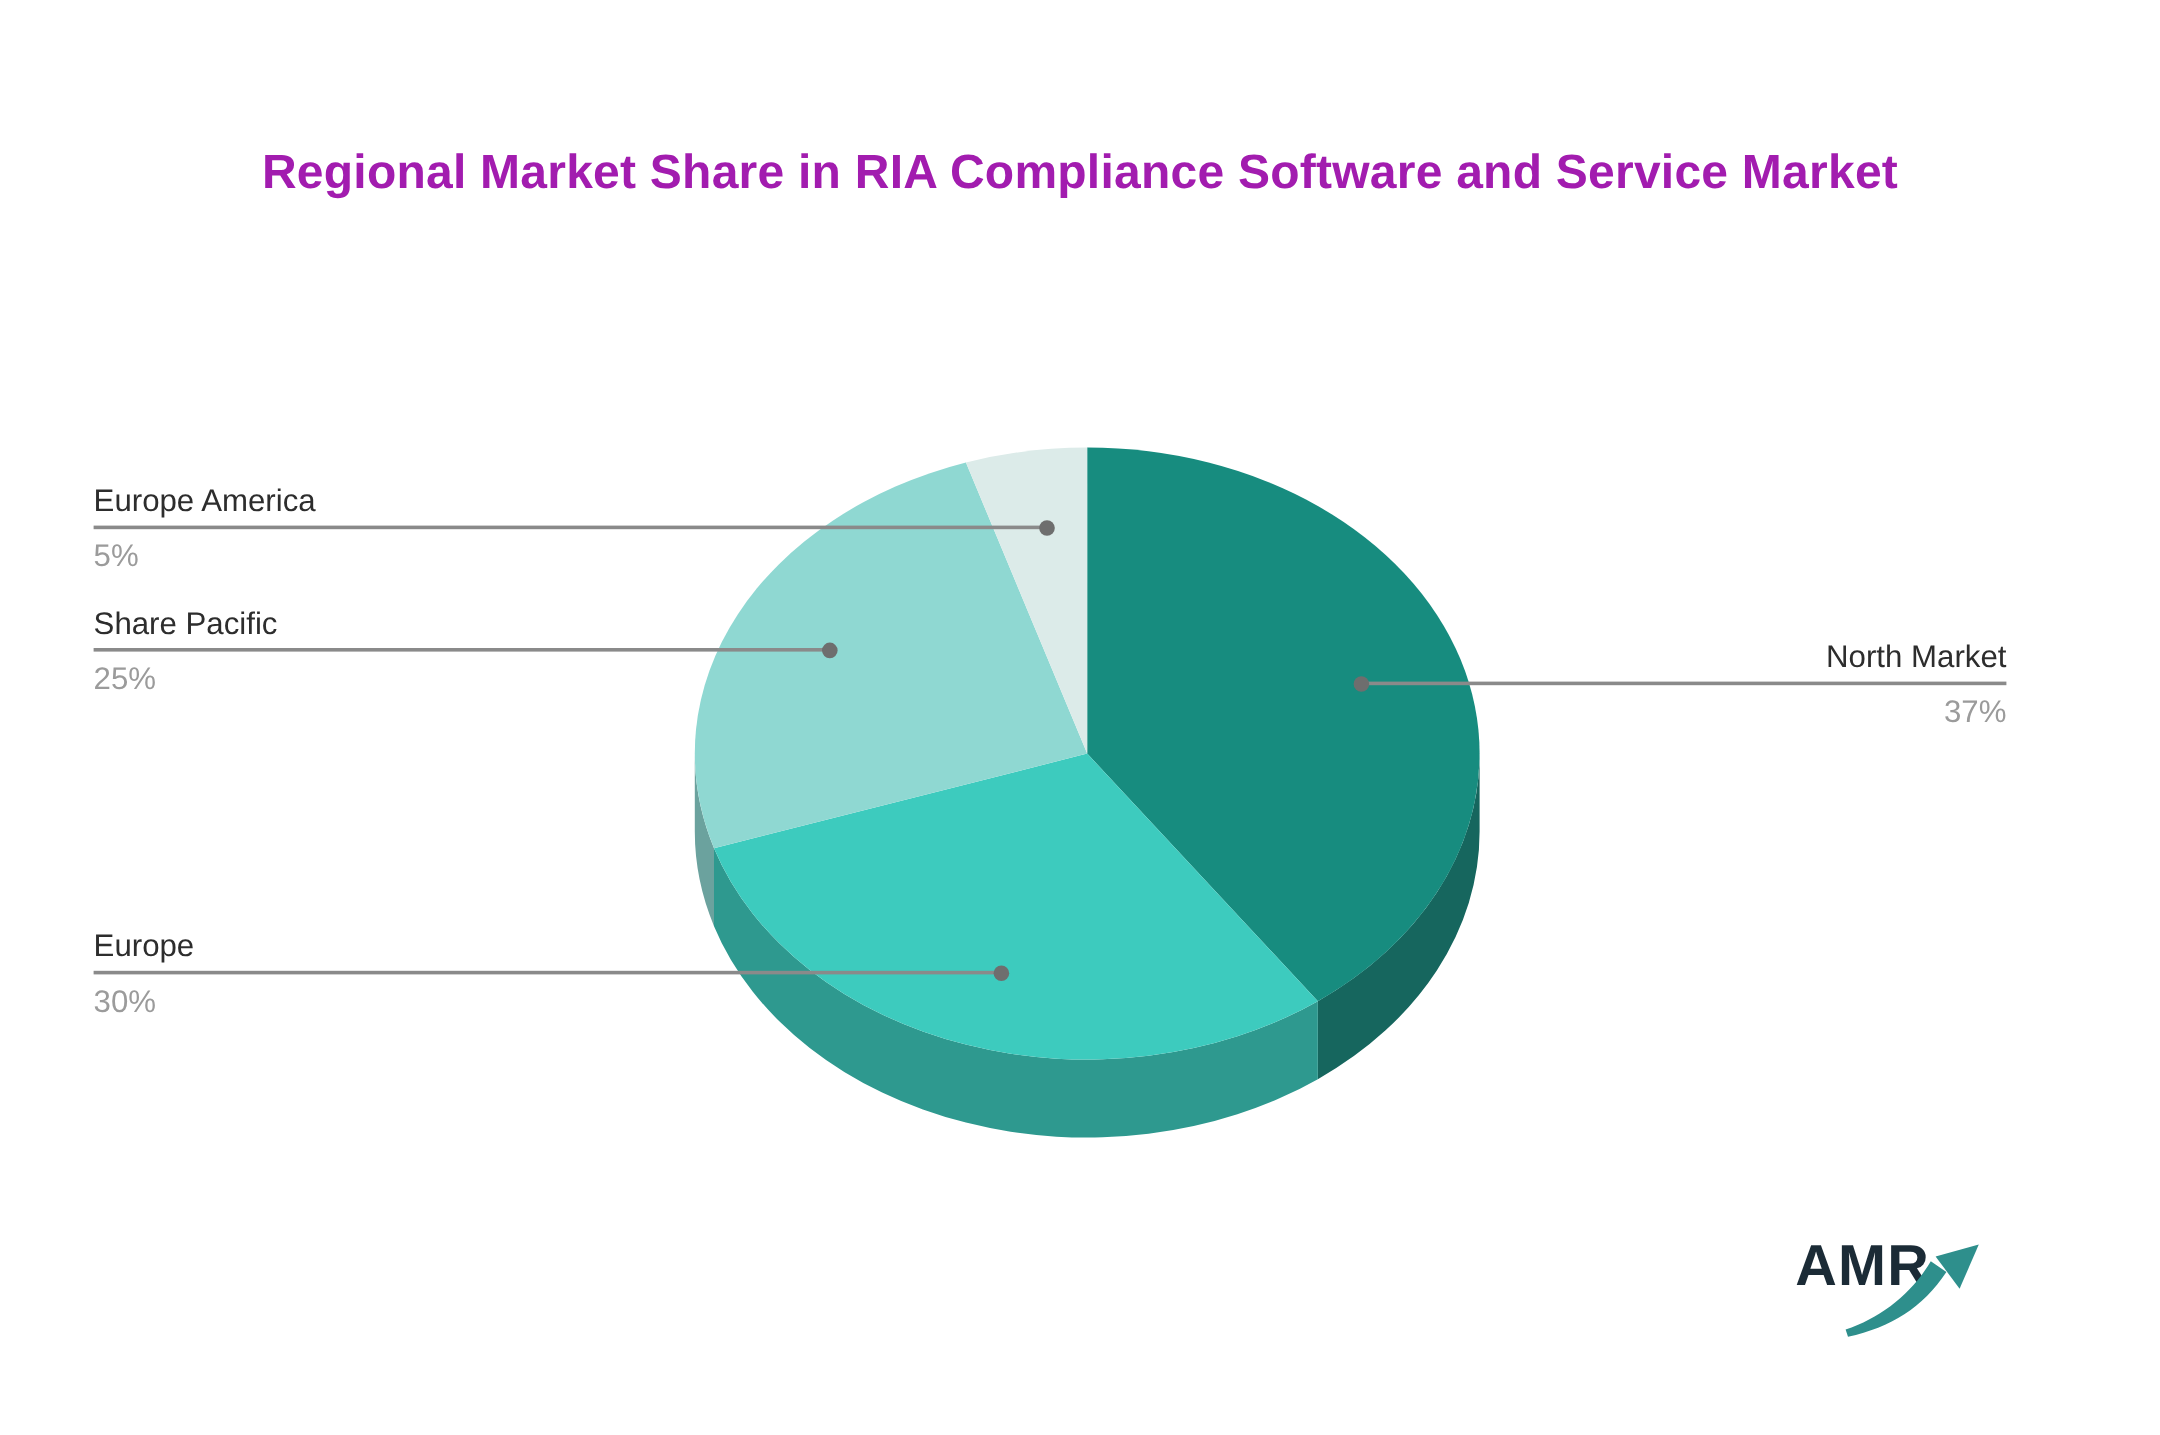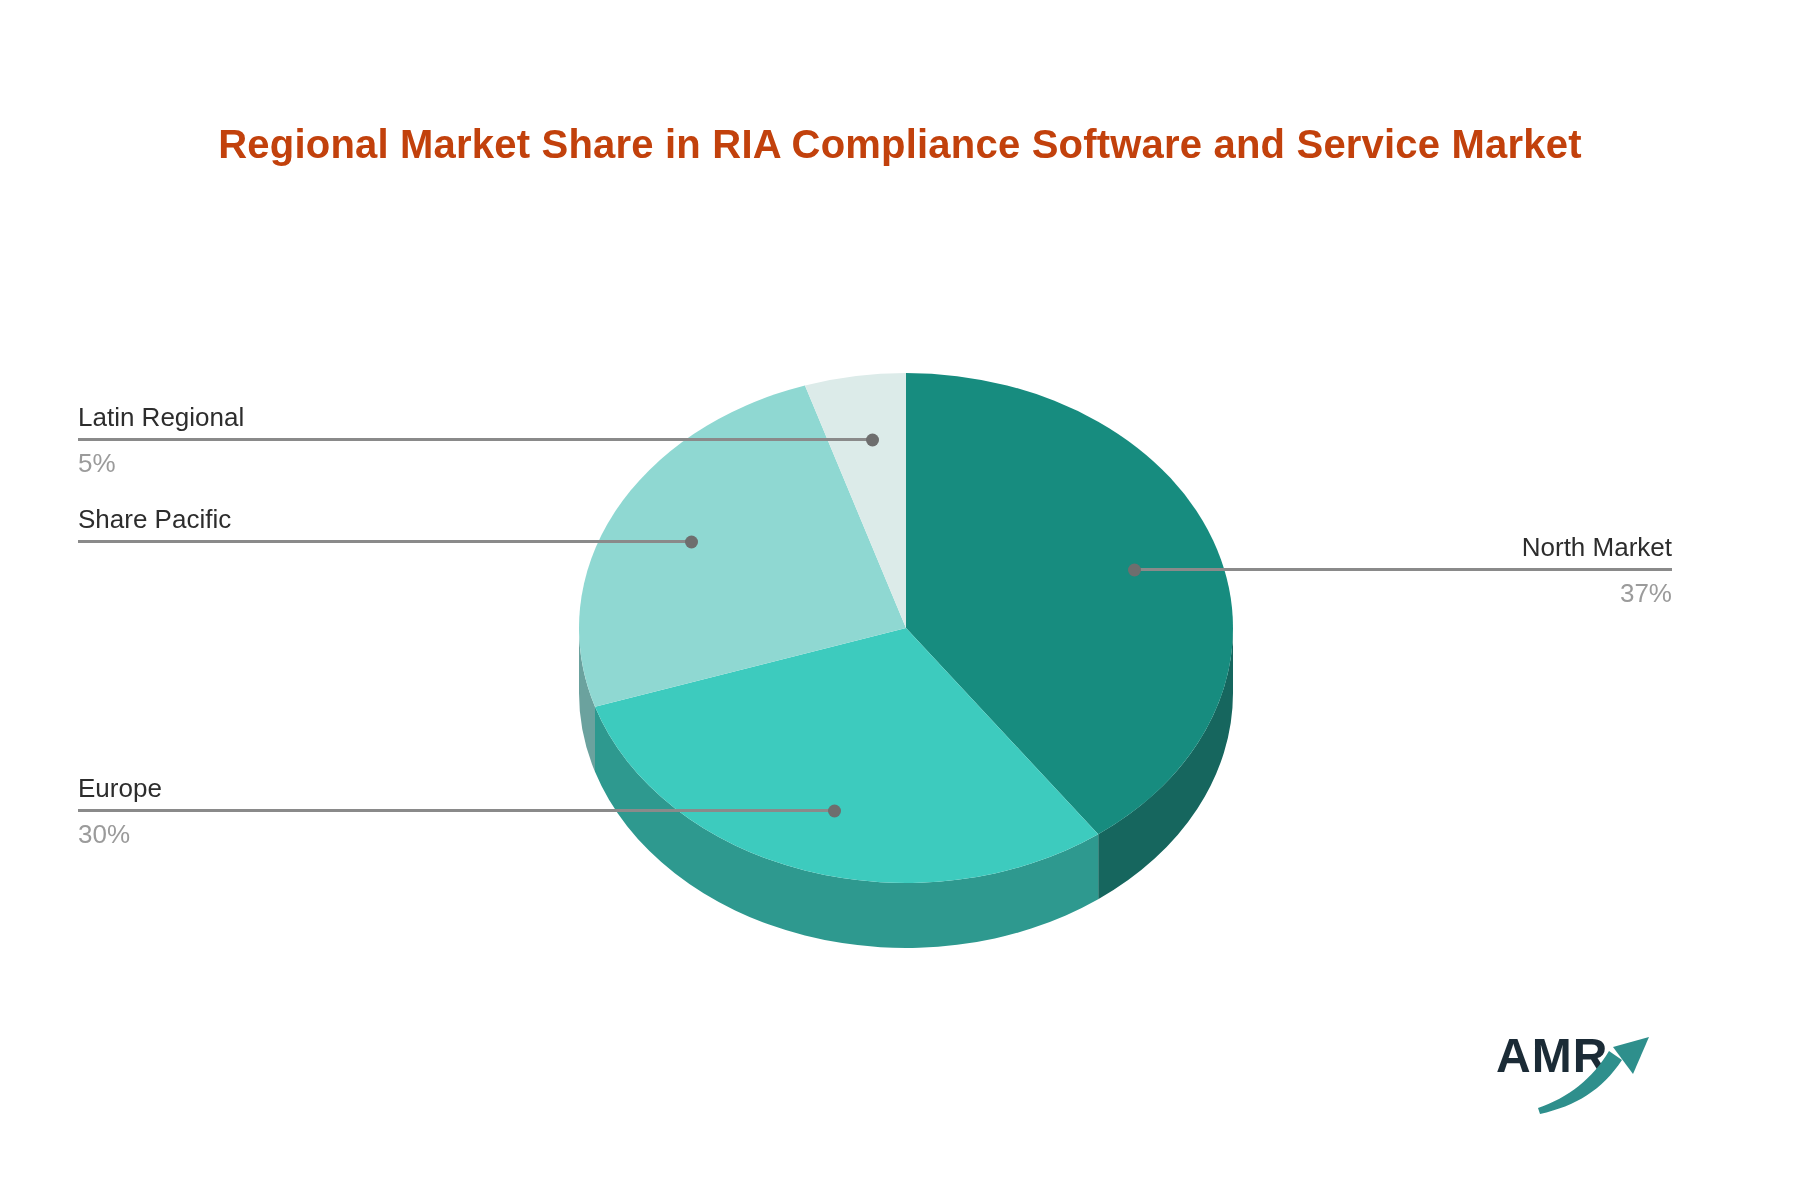--- a/index.html
+++ b/index.html
@@ -7,21 +7,21 @@
   body {
     width: 1800px; height: 1196px;
     position: relative; overflow: hidden;
     font-family: "Liberation Sans", sans-serif;
   }
   .stage { position: absolute; inset: 0; }
 
   .chart-title {
     position: absolute; top: 122px; left: 0; right: 0;
     text-align: center;
-    font-size: 40px; font-weight: bold; color: #c2410c;
+    font-size: 40px; font-weight: bold; color: #a21caf;
     letter-spacing: 0.2px;
   }
   .chart-subtitle {
     position: absolute; top: 188px; left: 0; right: 0;
     text-align: center;
     font-size: 29px; font-weight: bold; color: #3e4c59;
   }
 
   #pie-svg { position: absolute; left: 0; top: 0; }
 
@@ -74,23 +74,24 @@
         <div class="rule" style="background: rgb(138, 138, 138);">
           <span class="dot" style="background: rgb(110, 110, 110);"></span>
         </div>
         <div class="value" style="color: rgb(155, 155, 155);">30%</div>
       </div>
       <div class="slice-label left" style="top: 503px; left: 78px; width: 615px;">
         <div class="name" style="color: rgb(45, 45, 45);">Share Pacific</div>
         <div class="rule" style="background: rgb(138, 138, 138);">
           <span class="dot" style="background: rgb(110, 110, 110);"></span>
         </div>
+        <div class="value" style="color: rgb(155, 155, 155);">25%</div>
       </div>
       <div class="slice-label left" style="top: 401px; left: 78px; width: 796px;">
-        <div class="name" style="color: rgb(45, 45, 45);">Latin Regional</div>
+        <div class="name" style="color: rgb(45, 45, 45);">Europe America</div>
         <div class="rule" style="background: rgb(138, 138, 138);">
           <span class="dot" style="background: rgb(110, 110, 110);"></span>
         </div>
         <div class="value" style="color: rgb(155, 155, 155);">5%</div>
       </div>
     </div>
 
   <div class="amr-logo">
     <span class="logo-text" style="color: rgb(27, 43, 54);">AMR</span>
     <svg width="120" height="92" viewBox="0 0 120 92">

